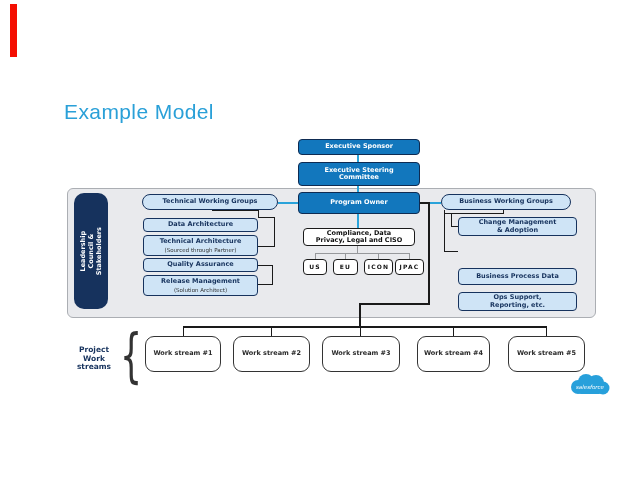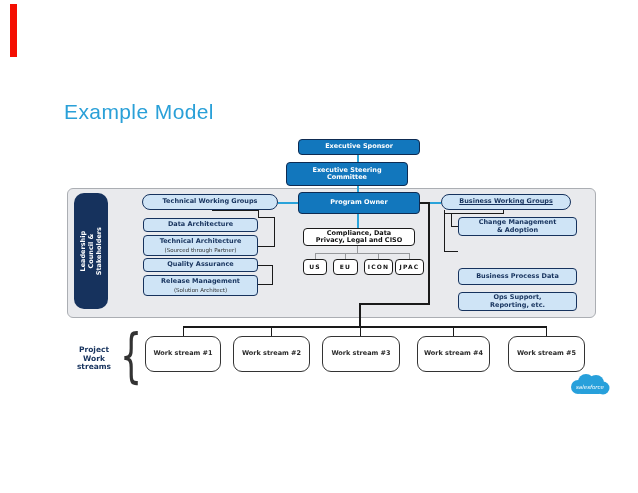--- a/index.html
+++ b/index.html
@@ -39,21 +39,21 @@
 <body>
 
 <div id="canvas">
 
   <div id="accent" class="abs" style="left:10px;top:4px;width:7px;height:53px;"></div>
   <div id="title" class="abs" style="left:64px;top:100px;">Example Model</div>
 
   <div class="abs box blue" style="left:298px;top:139px;width:122px;height:16px;">
     <span>Executive Sponsor</span>
   </div>
-  <div class="abs box blue" style="left:286px;top:162px;width:122px;height:24px;padding:8px 14px;">
+  <div class="abs box blue" style="left:298px;top:162px;width:122px;height:24px;padding:8px 14px;">
     <span>Executive Steering Committee</span>
   </div>
   <div class="abs box blue" style="left:298px;top:192px;width:122px;height:22px;">
     <span>Program Owner</span>
   </div>
 
   <div id="panel" class="abs" style="left:67px;top:188px;width:529px;height:130px;"></div>
 
   <div id="navybox" class="abs box" style="left:74px;top:193px;width:34px;height:116px;">
     <div class="vlabel">Leadership Council &amp; Stakeholders</div>
@@ -68,21 +68,21 @@
   <div class="abs box lblue" style="left:143px;top:258px;width:115px;height:14px;">
     <span>Quality Assurance</span>
   </div>
   <div class="abs box lblue" style="left:143px;top:235px;width:115px;height:21px;">
     <span><span>Technical Architecture</span><span class="sub">(Sourced through Partner)</span></span>
   </div>
   <div class="abs box lblue" style="left:143px;top:275px;width:115px;height:21px;">
     <span><span>Release Management</span><span class="sub">(Solution Architect)</span></span>
   </div>
 
-  <div class="abs box lblue hdr" style="left:441px;top:194px;width:130px;height:16px;text-decoration:underline;">
+  <div class="abs box lblue hdr" style="left:441px;top:194px;width:130px;height:16px;">
     <span>Business Working Groups</span>
   </div>
   <div class="abs box lblue" style="left:458px;top:217px;width:119px;height:19px;padding:0 16px;">
     <span>Change Management &amp; Adoption</span>
   </div>
   <div class="abs box lblue" style="left:458px;top:268px;width:119px;height:17px;">
     <span>Business Process Data</span>
   </div>
   <div class="abs box lblue" style="left:458px;top:292px;width:119px;height:19px;padding:6px 20px;">
     <span>Ops Support, Reporting, etc.</span>

